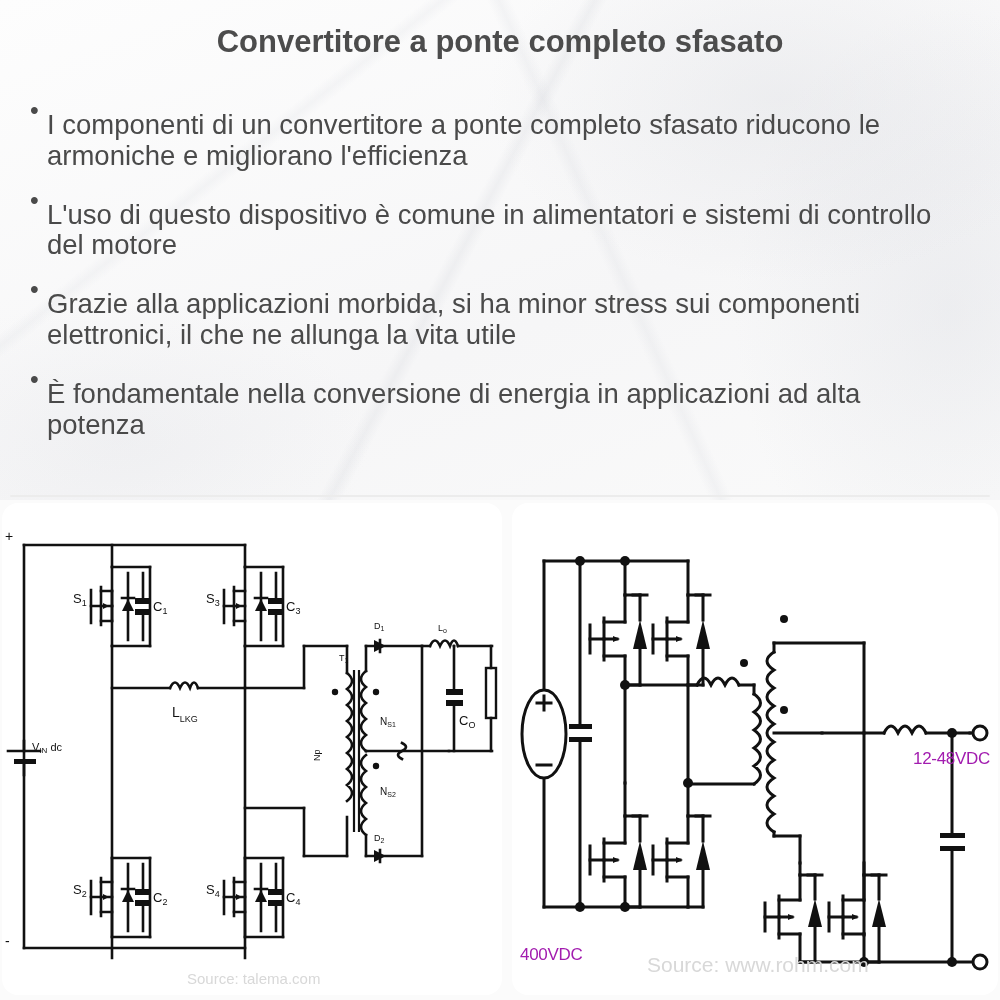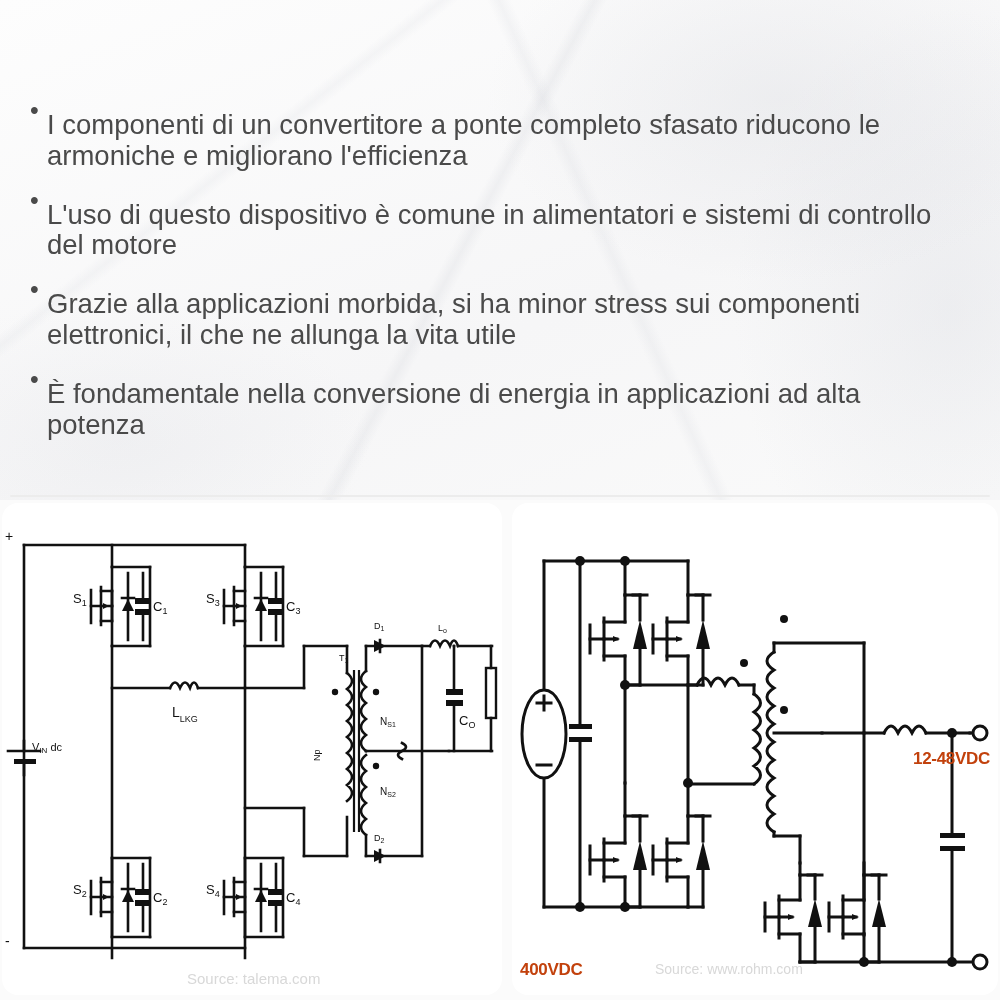--- a/index.html
+++ b/index.html
@@ -89,39 +89,40 @@
   .panel svg { display: block; }
 
   .wm {
     position: absolute;
     color: #d8d8d8;
     font-size: 19px;
     white-space: nowrap;
     pointer-events: none;
   }
   #wm-left  { left: 185px; bottom: 8px; font-size: 15px; }
-  #wm-right { left: 135px; bottom: 18px; font-size: 14px; margin-left: 8px; }
+  #wm-right { left: 135px; bottom: 18px; font-size: 21px; }
 
   .vlabel {
     position: absolute;
-    color: #c2410c;
-    font-weight: bold;
+    color: #a21caf;
+    font-weight: normal;
     font-size: 17px;
     letter-spacing: -0.3px;
   }
-  #lbl-400  { left: 8px;  bottom: 15px; text-align: center; }
+  #lbl-400  { left: 8px;  bottom: 30px; text-align: center; }
   #lbl-1248 { right: 8px; top: 246px; }
 </style>
 </head>
 <body>
 
 <div id="texture"></div>
 
 <div id="page">
 
+  <div class="title">Convertitore a ponte completo sfasato</div>
 
   <div class="bullets">
     <div class="bullet">
       <span class="dot">•</span>
       <span class="txt">I componenti di un convertitore a ponte completo sfasato riducono le armoniche e migliorano l'efficienza</span>
     </div>
     <div class="bullet">
       <span class="dot">•</span>
       <span class="txt">L'uso di questo dispositivo è comune in alimentatori e sistemi di controllo del motore</span>
     </div>

